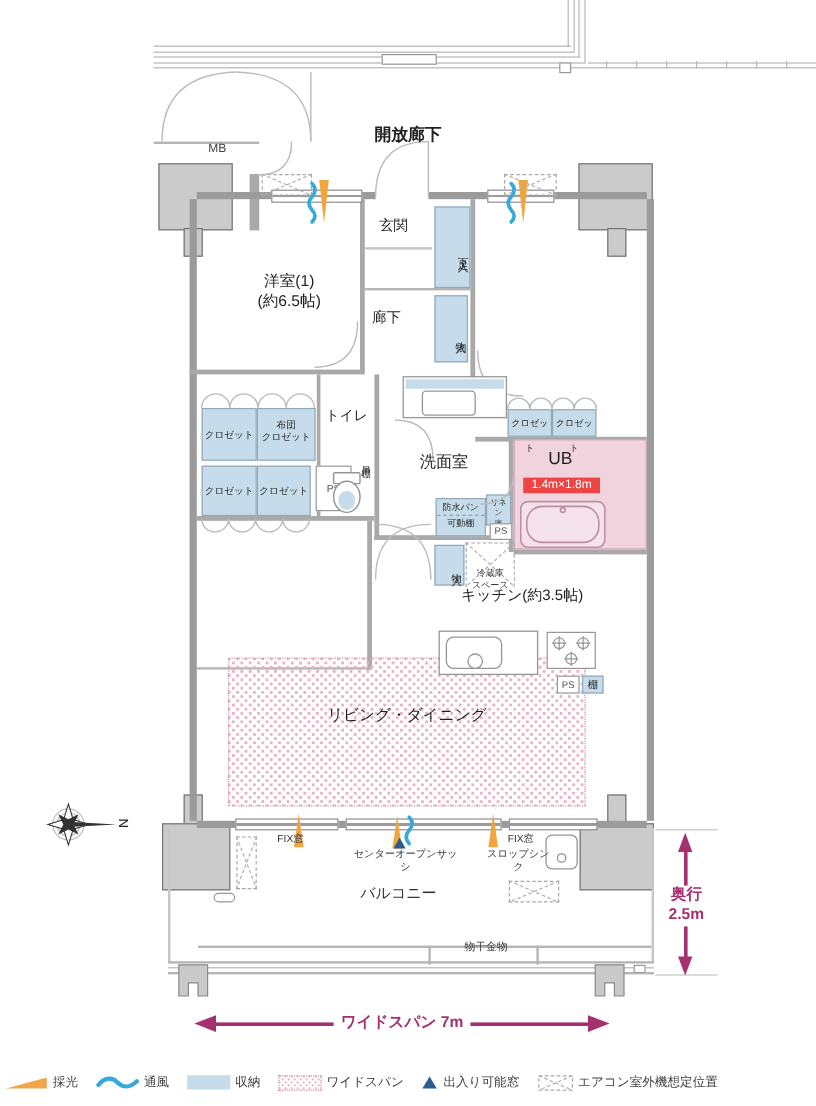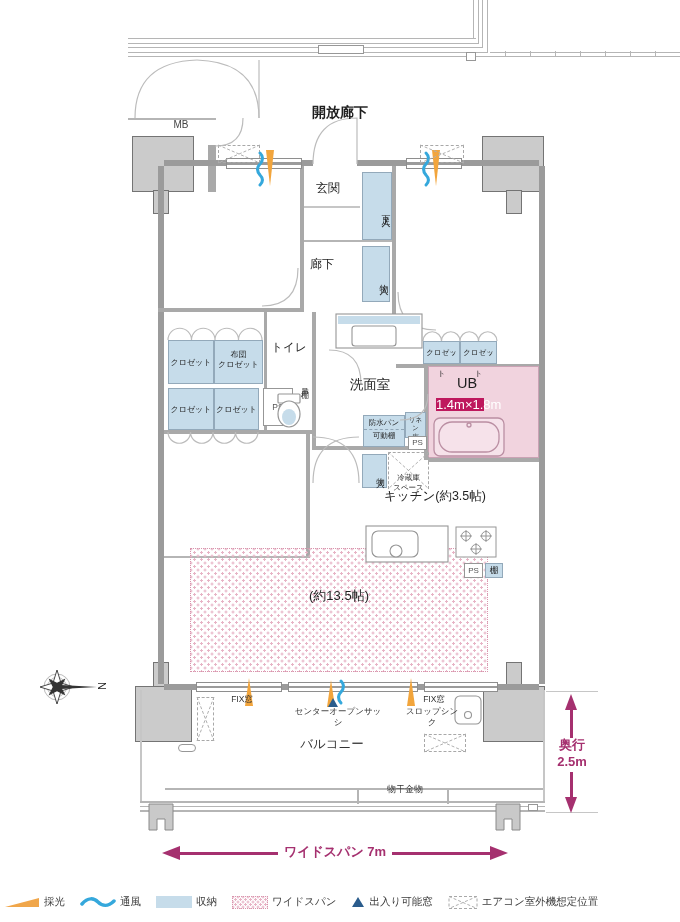--- a/index.html
+++ b/index.html
@@ -262,32 +262,36 @@
       <polygon points="565,710 577,710 571,694"></polygon>
       <polygon points="565,797 577,797 571,813"></polygon>
     </g>
   </svg>
 
   <div class="a t" style="left:296px;top:103px;width:88px;height:18px;font-size:14px;font-weight:bold"><span>開放廊下</span></div>
   <div class="a t" style="left:164px;top:118px;width:34px;height:14px;font-size:10px;color:#444"><span>MB</span></div>
   <div class="a t" style="left:306px;top:181px;width:44px;height:15px;font-size:12px"><span>玄関</span></div>
   <div class="a t" style="left:302px;top:257px;width:40px;height:15px;font-size:12px"><span>廊下</span></div>
 
+  <div class="a t" style="left:193px;top:226px;width:96px;height:38px;font-size:13px;font-weight:500">
+    <span style="display:block">洋室(1)</span>
+    <span style="display:block">(約6.5帖)</span>
+  </div>
 
   <div class="a t" style="left:264px;top:340px;width:50px;height:14px;font-size:11.5px"><span>トイレ</span></div>
   <div class="a vt t" style="left:295px;top:362px;width:14px;height:42px;font-size:8px;color:#333"><span>吊戸棚</span></div>
   <div class="a t" style="left:338px;top:376px;width:64px;height:16px;font-size:13.5px"><span>洗面室</span></div>
 
   <div class="a t" style="left:448px;top:374px;width:38px;height:18px;font-size:14.5px"><span>UB</span></div>
-  <div class="a t" style="left:436px;top:398px;width:48px;height:13px;background:#be185d;color:#fff;font-size:13px;line-height:13px"><span>1.4m×1.8m</span></div>
+  <div class="a t" style="left:436px;top:398px;width:64px;height:13px;background:#ef4444;color:#fff;font-size:10px;line-height:13px"><span>1.4m×1.8m</span></div>
 
   <div class="a t" style="left:376px;top:488px;width:118px;height:15px;font-size:12.5px;font-weight:500"><span>キッチン(約3.5帖)</span></div>
 
   <div class="a t" style="left:262px;top:588px;width:154px;height:38px;font-size:13px;font-weight:500">
-    <span style="display:block">(約13.5帖)</span>
+    <span style="display:block">リビング・ダイニング</span>
   </div>
 
   <div class="a t" style="left:296px;top:736px;width:72px;height:15px;font-size:12.5px;color:#333"><span>バルコニー</span></div>
 
   <div class="a t" style="left:224px;top:694px;width:36px;height:11px;font-size:8.5px;color:#333"><span>FIX窓</span></div>
   <div class="a t" style="left:416px;top:694px;width:36px;height:11px;font-size:8.5px;color:#333"><span>FIX窓</span></div>
   <div class="a t" style="left:292px;top:706px;width:92px;height:11px;font-size:8.5px;color:#333"><span>センターオープンサッシ</span></div>
   <div class="a t" style="left:404px;top:706px;width:56px;height:11px;font-size:8.5px;color:#333"><span>スロップシンク</span></div>
   <div class="a t" style="left:377px;top:784px;width:56px;height:12px;font-size:9px;color:#333"><span>物干金物</span></div>
 

